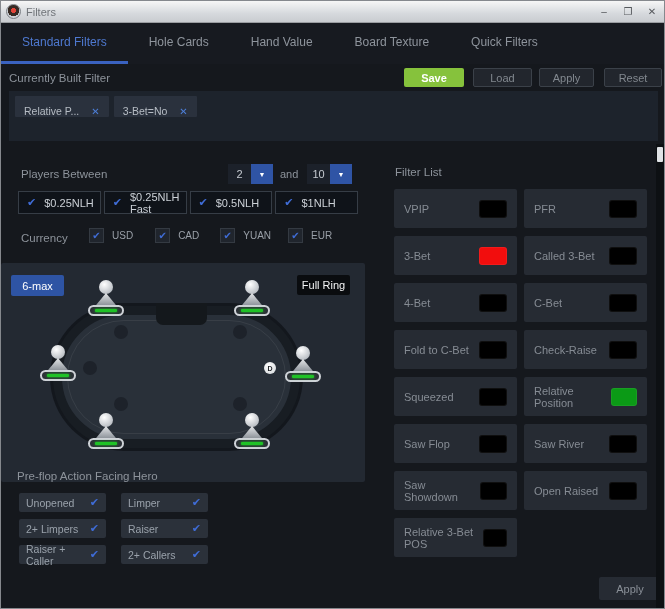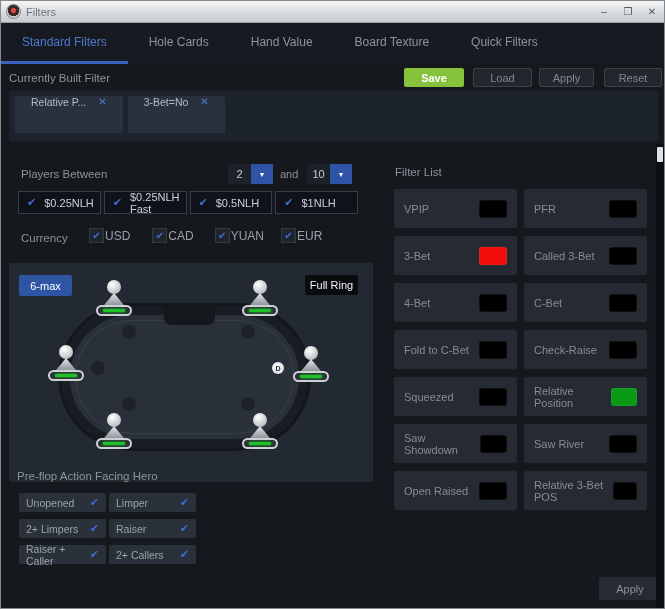--- a/index.html
+++ b/index.html
@@ -41,46 +41,46 @@
   .btn-save { width:60px; background:#86c23c; color:#fff; margin-right:9px;font-weight:bold; }
   .btn-dark { background:#22262d; border:1px solid #3b4149; color:#82888f; }
   .btn-load { width:59px; margin-right:7px; }
   .btn-applytop { width:55px; margin-right:10px; }
   .btn-reset { width:58px; }
   .chip-panel {
     position:absolute; left:8px; top:90px; width:649px; height:50px;
     background:#1d232c; display:flex; align-items:flex-start; padding:5px 6px; gap:5px;
   }
   .chip {
-    height:37px; background:#2a313d; display:flex; align-items:flex-start;
-    padding:0 16px; font-size:10.5px; color:#b6bcc4; border-radius:1px;
+    height:21px; background:#2a313d; display:flex; align-items:flex-end;
+    padding:0 9px; font-size:10.5px; color:#b6bcc4; border-radius:1px;
   }
   .chip .x { color:#4d7fd9; font-size:10px; margin-left:12px; font-weight:bold; }
   
   .pb-label { position:absolute; left:20px; top:167px; font-size:11.5px; color:#8d939b; }
   .combo { position:absolute; top:163px; height:20px; display:flex; }
   .combo-val { width:23px; background:#1c212a; color:#c6cbd1; font-size:11px; display:flex; align-items:center; justify-content:center; }
   .combo-btn { width:22px; background:#2f54a5; color:#fff; font-size:7px; display:flex; align-items:center; justify-content:center; }
   .pb-and { position:absolute; left:279px; top:167px; font-size:11px; color:#8d939b; }
   
   .stakes { position:absolute; left:17px; top:190px; width:340px; height:23px; display:flex; gap:3px; }
   .stake-cell {
     flex:1; background:#0f1319; border:1px solid #363d46; display:flex; align-items:center;
     padding-left:8px; gap:8px; font-size:11px; color:#ccd1d7;
   }
   .chk { color:#3f6cd6; font-size:11px; font-weight:bold; }
   
   .cur-label { position:absolute; left:20px; top:231px; font-size:11.5px; color:#8d939b; }
   .cur-row { position:absolute; left:88px; top:227px; display:flex; align-items:center; }
   .cur-box { width:15px; height:15px; background:#20252d; border:1px solid #343a42; display:flex; align-items:center; justify-content:center; }
   .cur-box .chk { font-size:10px; }
-  .cur-name { font-size:12px; color:#9aa0a8; margin-left:1px; }
+  .cur-name { font-size:10px; color:#9aa0a8; margin-left:8px; }
   .cur-gap-usd { margin-right:22px; } .cur-gap-cad { margin-right:21px; } .cur-gap-yuan { margin-right:17px; }
   
-  .table-panel { position:absolute; left:8px; top:262px; width:364px; height:219px; background:#232932; border-radius:2px; }
+  .table-panel { position:absolute; left:0; top:262px; width:364px; height:219px; background:#232932; border-radius:2px; }
   .btn-sixmax { position:absolute; left:10px; top:12px; width:53px; height:21px; background:#2e54a4; color:#fff; font-size:11px; display:flex; align-items:center; justify-content:center; border-radius:2px; }
   .btn-fullring { position:absolute; right:15px; top:12px; width:53px; height:20px; background:#0a0c0f; color:#f2f3f4; font-size:11px; display:flex; align-items:center; justify-content:center; border-radius:2px; }
   .oval {
     position:absolute; left:52px; top:43px; width:247px; height:142px;
     border-radius:75px; background:#293039; border:9px solid #181d23;
     box-shadow: 0 0 0 3px rgba(8,10,13,.55);
   }
   .oval::after {
     content:""; position:absolute; inset:5px; border-radius:64px;
     border:1px solid rgba(255,255,255,.07);
@@ -102,21 +102,21 @@
     clip-path: polygon(50% 0, 50% 0, 88% 100%, 12% 100%);
     background: linear-gradient(#e5e7e9, #8f959c);
   }
   .seat .base {
     position:absolute; left:1px; bottom:0; width:36px; height:11px; border-radius:6px;
     background:#2c3137; border:2px solid #ced2d7; display:flex; align-items:center; justify-content:center;
   }
   .seat .bar { width:22px; height:3px; background:#1fc226; border-radius:1px; box-shadow:0 0 3px #1fc226; }
   
   .pf-label { position:absolute; left:16px; top:469px; font-size:11.5px; color:#8d939b; }
-  .pf-grid { position:absolute; left:18px; top:492px; display:grid; grid-template-columns:87px 87px; gap:7px 3px; }
+  .pf-grid { position:absolute; left:18px; top:492px; display:grid; grid-template-columns:87px 87px; gap:7px 15px; }
   .pf-chip {
     height:19px; background:#2b313a; border-radius:2px; display:flex; align-items:center;
     padding:0 7px; font-size:10.5px; color:#9aa2ab;
   }
   .pf-chip .chk { margin-left:auto; font-size:11px; }
   
   .fl-label { position:absolute; left:394px; top:165px; font-size:11.5px; color:#8d939b; }
   .fl-grid { position:absolute; left:393px; top:188px; display:grid; grid-template-columns:123px 123px; gap:8px 7px; }
   .fl-card {
     height:39px; background:#262b33; border-radius:2px; display:flex; align-items:center;
@@ -347,25 +347,29 @@
     </div>
     <div class="fl-card">
       <span>Squeezed</span>
       <span class="toggle" style="background: rgb(0, 0, 0);"></span>
     </div>
     <div class="fl-card">
       <span>Relative Position</span>
       <span class="toggle" style="background: rgb(11, 154, 22);"></span>
     </div>
     <div class="fl-card">
+      <span>Saw Flop</span>
+      <span class="toggle" style="background: rgb(0, 0, 0);"></span>
+    </div>
+    <div class="fl-card">
+      <span>Saw River</span>
+      <span class="toggle" style="background: rgb(0, 0, 0);"></span>
+    </div>
+    <div class="fl-card">
       <span>Saw Showdown</span>
-      <span class="toggle" style="background: rgb(0, 0, 0);"></span>
-    </div>
-    <div class="fl-card">
-      <span>Saw River</span>
       <span class="toggle" style="background: rgb(0, 0, 0);"></span>
     </div>
     <div class="fl-card">
       <span>Open Raised</span>
       <span class="toggle" style="background: rgb(0, 0, 0);"></span>
     </div>
     <div class="fl-card">
       <span>Relative 3-Bet POS</span>
       <span class="toggle" style="background: rgb(0, 0, 0);"></span>
     </div>

